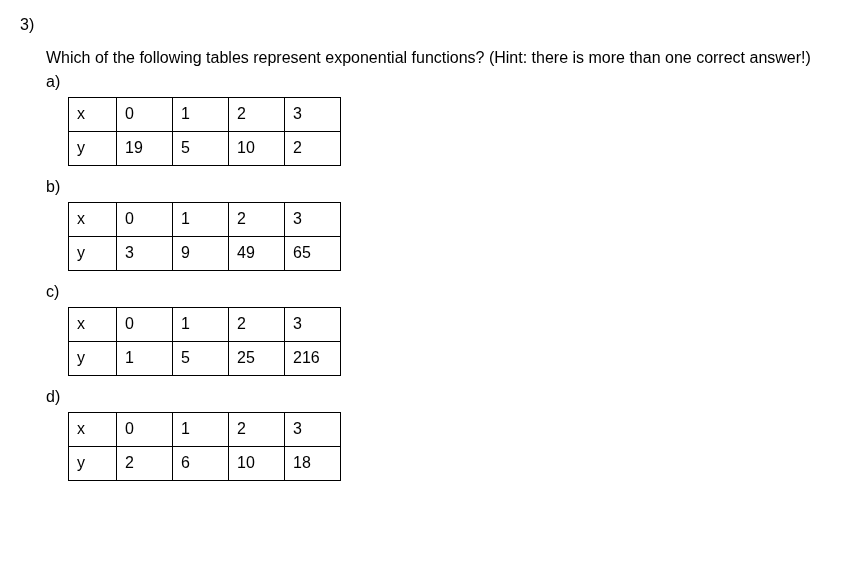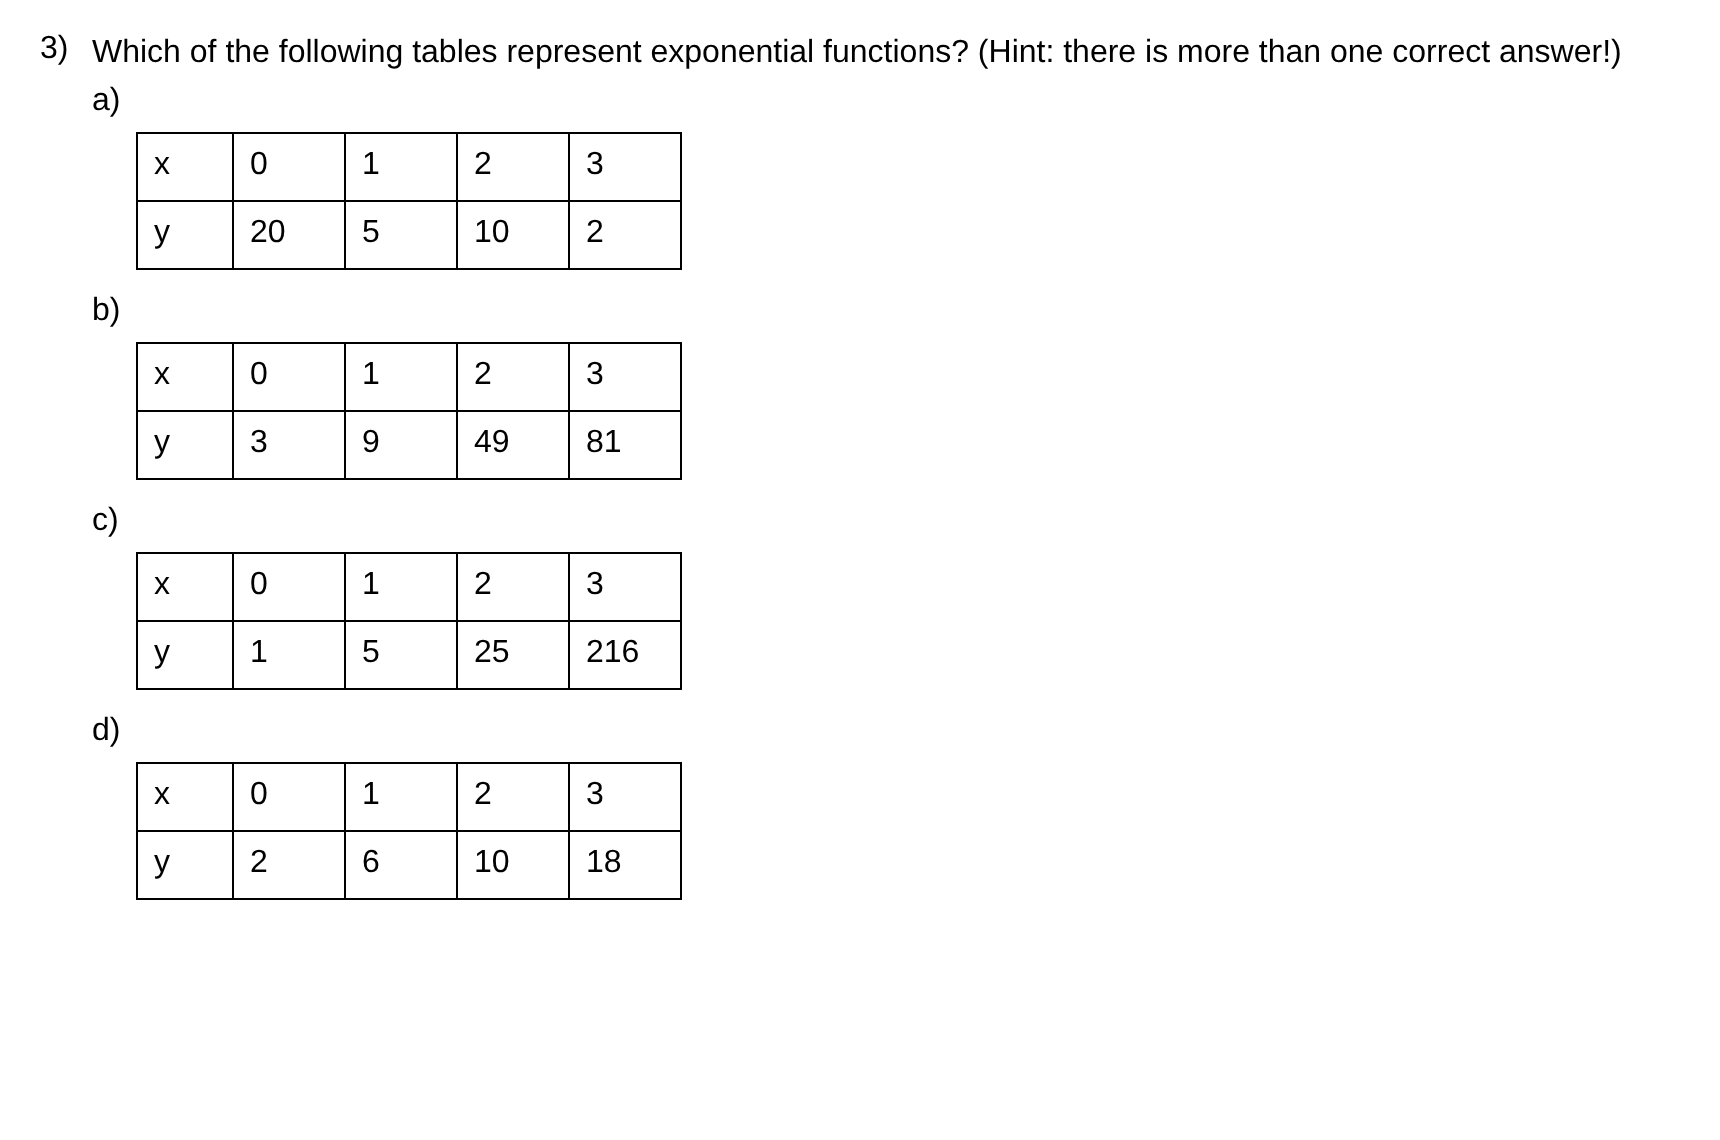--- a/index.html
+++ b/index.html
@@ -19,20 +19,21 @@
       display: flex;
       margin-bottom: 2px;
     }
     .question-num {
       width: 26px;
       flex-shrink: 0;
     }
     .question-text {
       flex: 1;
       line-height: 1.35;
+      margin-top: 31px;
     }
     .sub-section {
       margin-left: 26px;
       margin-top: 4px;
     }
     .sub-label {
       margin-bottom: 6px;
       margin-top: 12px;
     }
     .sub-label:first-child {
@@ -71,21 +72,21 @@
     <tbody>
         <tr>
       <td>x</td>
       <td>0</td>
       <td>1</td>
       <td>2</td>
       <td>3</td>
     </tr>
     <tr>
       <td>y</td>
-      <td>20</td>
+      <td>19</td>
       <td>5</td>
       <td>10</td>
       <td>2</td>
     </tr>
   </tbody>
     </table>
 
   <div class="sub-label">b)</div>
   <table class="data-table">
     <tbody>
@@ -94,21 +95,21 @@
       <td>0</td>
       <td>1</td>
       <td>2</td>
       <td>3</td>
     </tr>
     <tr>
       <td>y</td>
       <td>3</td>
       <td>9</td>
       <td>49</td>
-      <td>81</td>
+      <td>65</td>
     </tr>
   </tbody>
     </table>
 
   <div class="sub-label">c)</div>
   <table class="data-table">
     <tbody>
         <tr>
       <td>x</td>
       <td>0</td>

